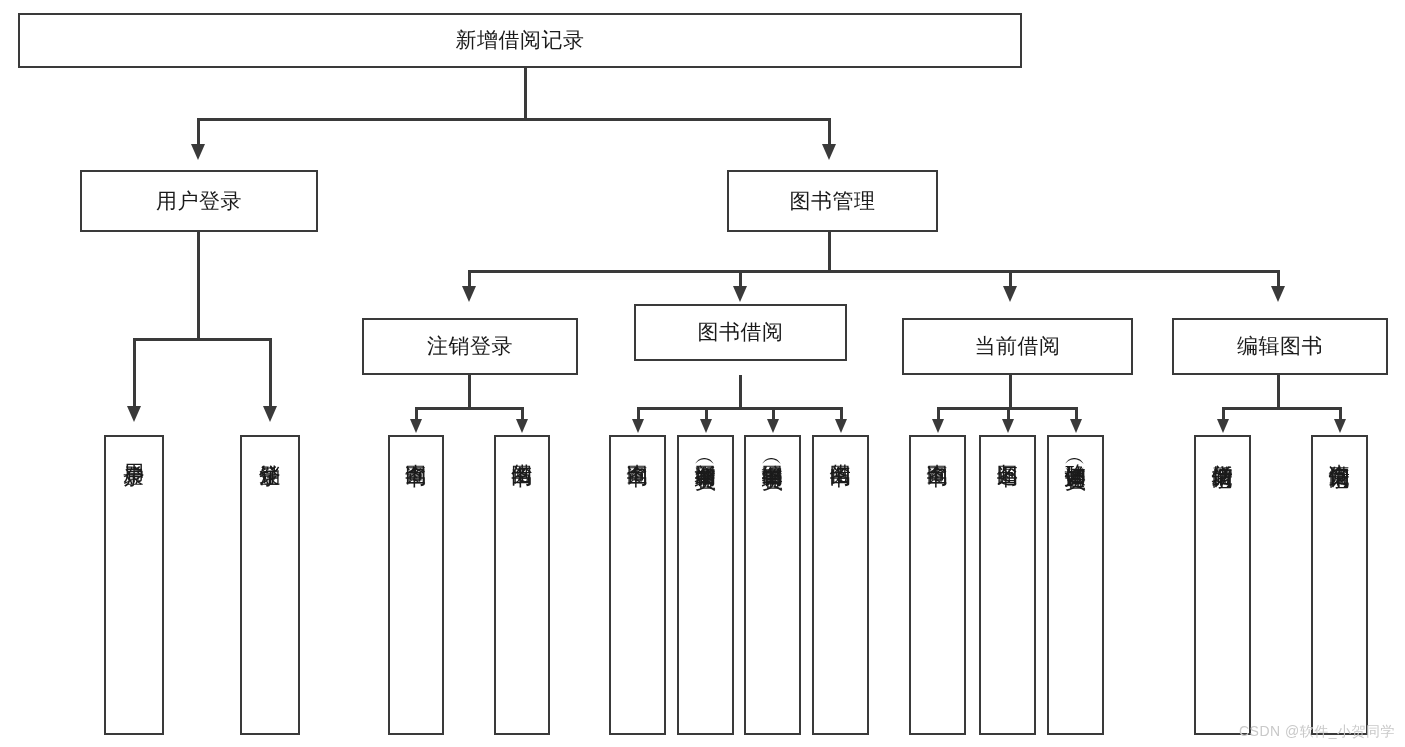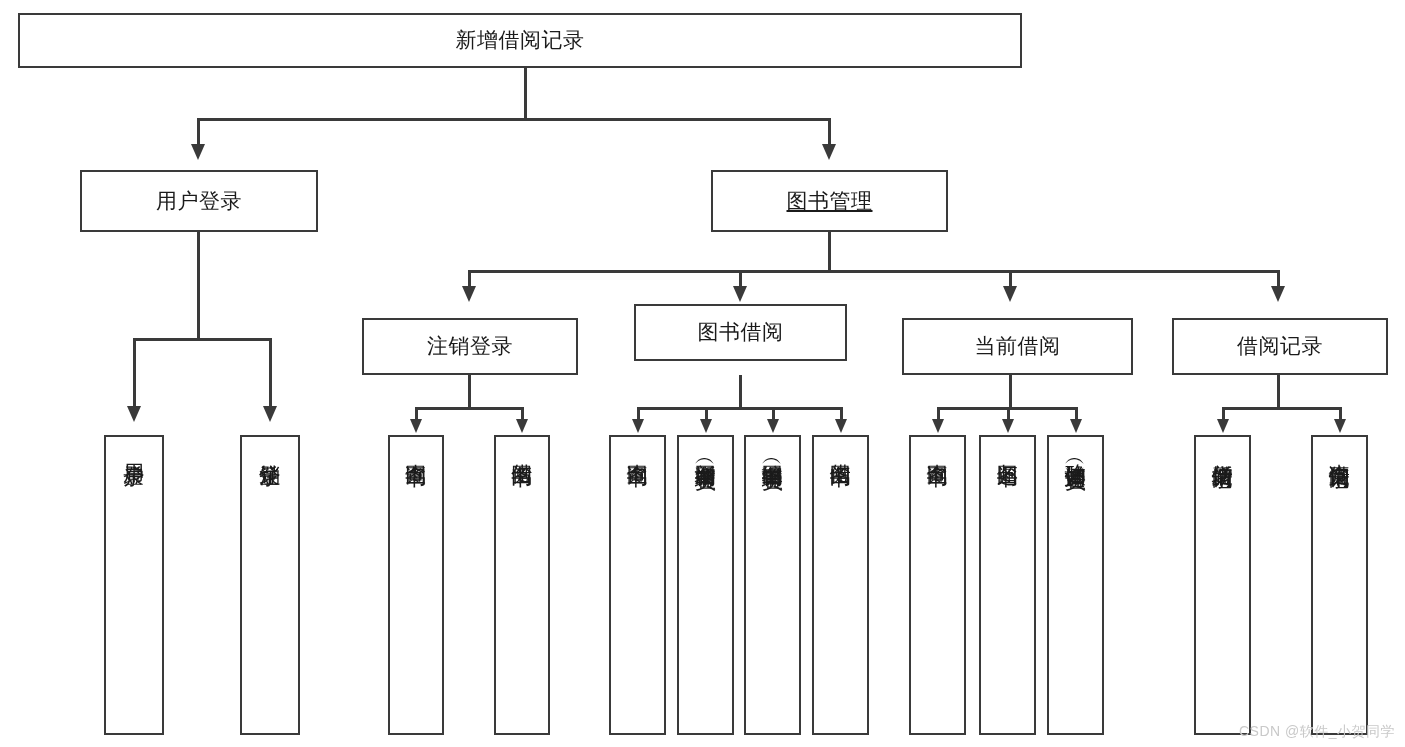--- a/index.html
+++ b/index.html
@@ -103,21 +103,21 @@
   <div class="edge hline" style="left:197px; top:118px; width:633px;"></div>
 
   <div class="edge vline" style="left:197px; top:118px; height:28px;"></div>
   <div class="arrow" style="left:191px; top:144px;"></div>
   <div class="edge vline" style="left:828px; top:118px; height:28px;"></div>
   <div class="arrow" style="left:822px; top:144px;"></div>
 
   <div class="node h" style="left:80px; top:170px; width:238px; height:62px;">
     <span class="label">用户登录</span>
   </div>
-  <div class="node h" style="left:711px; top:170px; width:237px; height:62px;text-decoration:underline;">
+  <div class="node h" style="left:727px; top:170px; width:211px; height:62px;">
     <span class="label">图书管理</span>
   </div>
 
   <div class="edge vline" style="left:197px; top:232px; height:108px;"></div>
   <div class="edge hline" style="left:133px; top:338px; width:138px;"></div>
   <div class="edge vline" style="left:133px; top:338px; height:70px;"></div>
   <div class="arrow" style="left:127px; top:406px;"></div>
   <div class="edge vline" style="left:269px; top:338px; height:70px;"></div>
   <div class="arrow" style="left:263px; top:406px;"></div>
 
@@ -143,21 +143,21 @@
   <div class="node h" style="left:362px; top:318px; width:216px; height:57px;">
     <span class="label">注销登录</span>
   </div>
   <div class="node h" style="left:634px; top:304px; width:213px; height:57px;">
     <span class="label">图书借阅</span>
   </div>
   <div class="node h" style="left:902px; top:318px; width:231px; height:57px;">
     <span class="label">当前借阅</span>
   </div>
   <div class="node h" style="left:1172px; top:318px; width:216px; height:57px;">
-    <span class="label">借阅记录</span>
+    <span class="label">编辑图书</span>
   </div>
 
   <div class="edge vline" style="left:468px; top:375px; height:34px;"></div>
   <div class="edge hline" style="left:415px; top:407px; width:108px;"></div>
   <div class="edge vline" style="left:415px; top:407px; height:14px;"></div>
   <div class="arrow small" style="left:410px; top:419px;"></div>
   <div class="edge vline" style="left:521px; top:407px; height:14px;"></div>
   <div class="arrow small" style="left:516px; top:419px;"></div>
 
   <div class="node v" style="left:388px; top:435px; width:56px; height:300px;">

